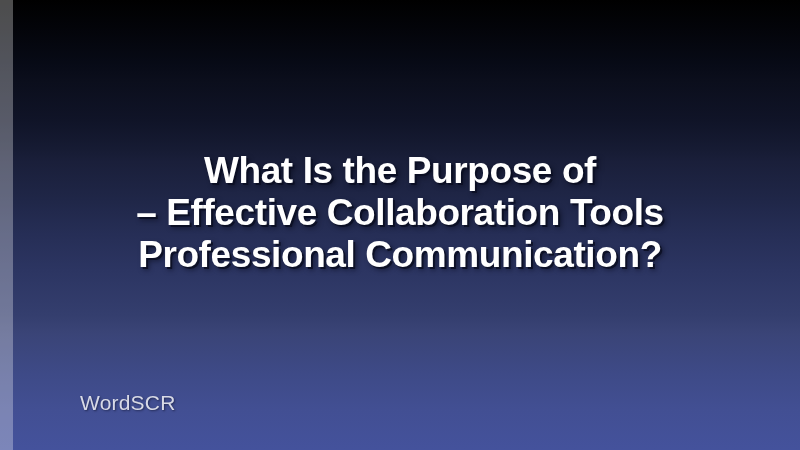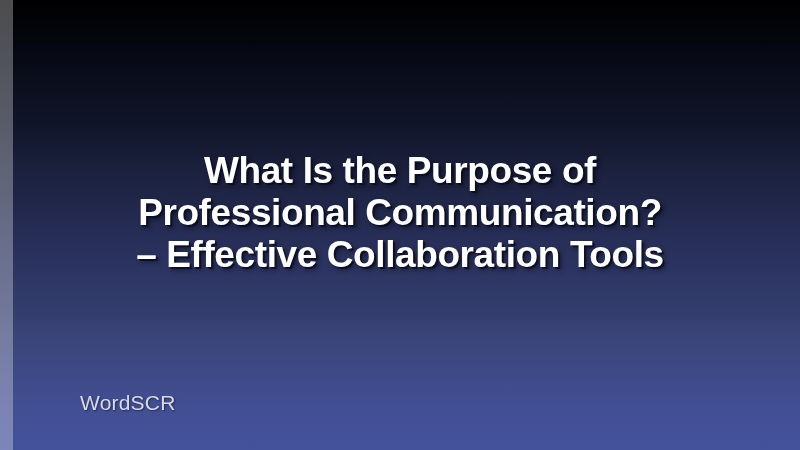--- a/index.html
+++ b/index.html
@@ -88,19 +88,19 @@
 </style>
 </head>
 <body>
 
 <div class="stage">
 
   <div class="edge-strip"></div>
 
   <div class="title-block">
     <span class="title-line">What Is the Purpose of</span>
+    <span class="title-line">– Effective Collaboration Tools</span>
     <span class="title-line">Professional Communication?</span>
-    <span class="title-line">– Effective Collaboration Tools</span>
   </div>
 
   <div class="brand">WordSCR</div>
 
 </div>
 
 </body></html>

